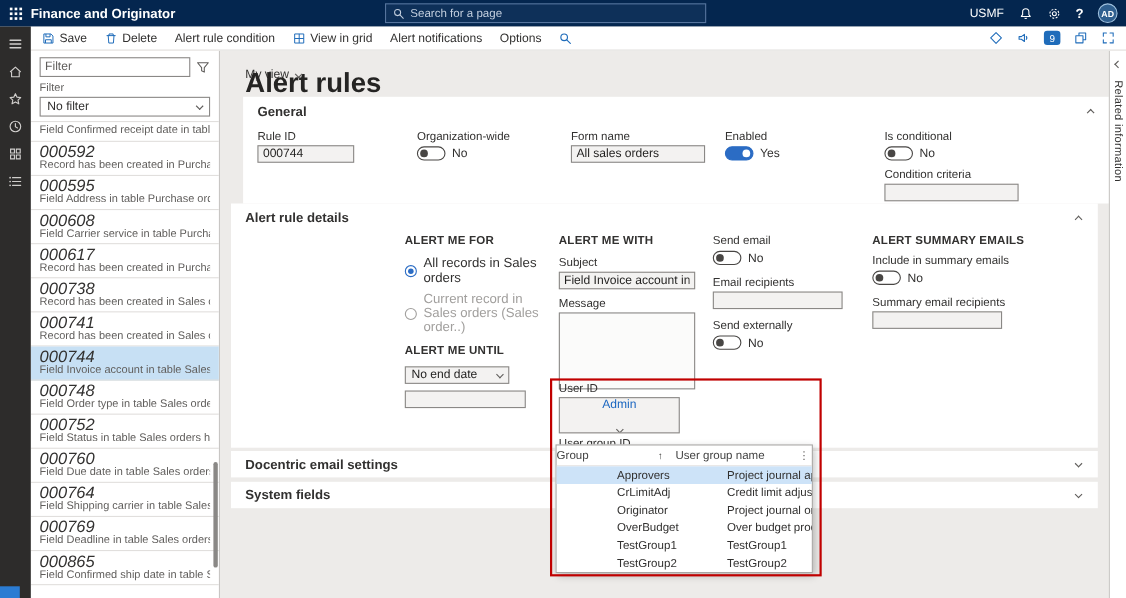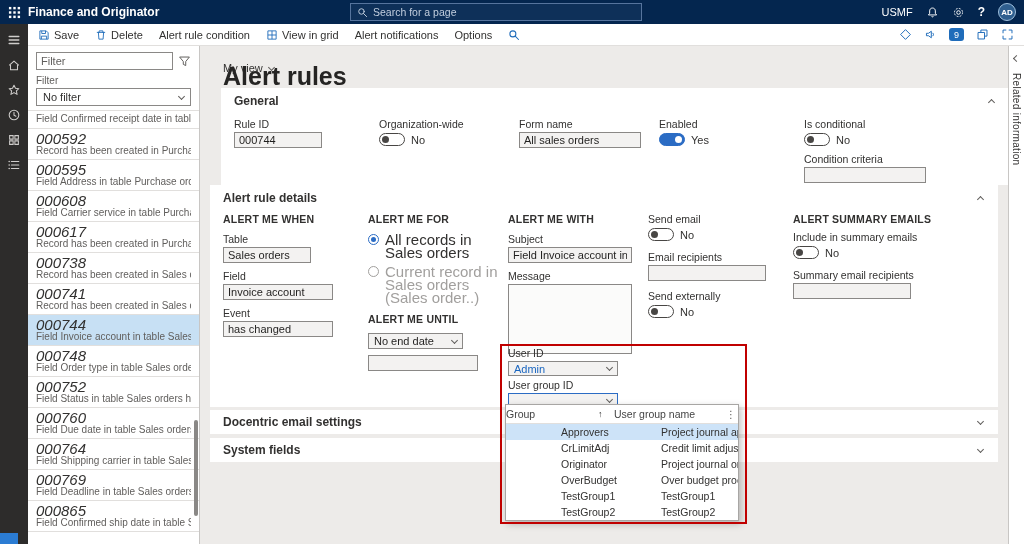--- a/index.html
+++ b/index.html
@@ -78,32 +78,32 @@
   .w88{width:88px}.w95{width:95px}.w110{width:110px}.w118{width:118px}.w122{width:122px}.w124{width:124px}
   .fld { margin-bottom:7px; }
   .trow { display:flex; align-items:center; gap:6px; margin-top:2px; height:15px; }
   .toggle { width:26px; height:13px; border:1px solid #484644; border-radius:7px; position:relative; cursor:pointer; flex:none; background:#fff; }
   .toggle .knob { position:absolute; top:2px; left:2px; width:7px; height:7px; border-radius:50%; background:#484644; }
   .toggle.on { background:#2b6cc4; border-color:#2b6cc4; }
   .toggle.on .knob { left:auto; right:2px; background:#fff; }
   .tlabel { font-size:11px; }
 
   .h4 { font-size:10.5px; font-weight:bold; margin-bottom:8px; letter-spacing:0.2px; }
-  .radio-row { display:flex; gap:6px; margin-bottom:6px; width:138px; font-size:15px; line-height:13px; align-items:flex-start; cursor:pointer; }
+  .radio-row { display:flex; gap:6px; margin-bottom:6px; width:138px; font-size:12px; line-height:13px; align-items:center; cursor:pointer; }
   .radio { width:11px; height:11px; border:1px solid #605e5c; border-radius:50%; display:inline-block; position:relative; flex:none; background:#fff; margin-top:1px; }
   .radio.checked { border-color:#2b6cc4; }
   .radio.checked::after { content:''; position:absolute; inset:2px; background:#2b6cc4; border-radius:50%; }
   .radio-row.dis { color:#a19f9d; }
   .radio-row.dis .radio { border-color:#a19f9d; }
   .sel-box { display:flex; align-items:center; justify-content:space-between; padding:0 5px; cursor:pointer; }
   .msg { width:124px; height:70px; border:1px solid #8a8886; background:#fbfbfa; resize:none; outline:none; font-family:inherit; }
 
   .userblock { position:absolute; left:308px; top:301px; z-index:3; }
   .userblock .lbl { margin-bottom:2px; }
-  .userblock .tb { height:15px; }
+  .userblock .tb { height:33px;flex-direction:column; }
   .userblock .fld2 { margin-top:3px; }
   .linkval { color:#1a66c0; }
   .focus { border-color:#2b6cc4; }
 
   .popup { position:absolute; left:305px; top:358px; width:234px; background:#fff; border:1px solid #a8a6a4; box-shadow:2px 3px 7px rgba(0,0,0,0.25); z-index:6; font-size:10.5px; }
   .ph { display:flex; align-items:center; height:19px; border-bottom:1px solid #e1dfdd; color:#444; }
   .pc-g { width:92px; padding-left:0; }
   .pc-arrow { width:14px; font-size:9px; color:#323130; }
   .pc-n { flex:1; padding-left:2px; }
   .pc-dots { width:14px; text-align:center; color:#605e5c; font-size:10px; cursor:pointer; }
@@ -408,35 +408,20 @@
       </div>
     </div>
   </section>
 
   <section class="card card-details">
     <div class="card-h">
       <span class="ctitle">Alert rule details</span>
       <span class="chev up"></span>
     </div>
 
-    <div class="fcol x1">
-      <div class="h4">ALERT ME WHEN</div>
-      <div class="fld">
-        <span class="lbl">Table</span>
-        <input class="tb w88" value="Sales orders" style="">
-      </div>
-      <div class="fld">
-        <span class="lbl">Field</span>
-        <input class="tb w110" value="Invoice account" style="">
-      </div>
-      <div class="fld">
-        <span class="lbl">Event</span>
-        <input class="tb w110" value="has changed" style="">
-      </div>
-    </div>
 
     <div class="fcol x2">
       <div class="h4">ALERT ME FOR</div>
       <div class="radio-row">
         <span class="radio checked"></span>
         <span>All records in Sales orders</span>
       </div>
       <div class="radio-row dis">
         <span class="radio"></span>
         <span>Current record in Sales orders (Sales order..)</span>

